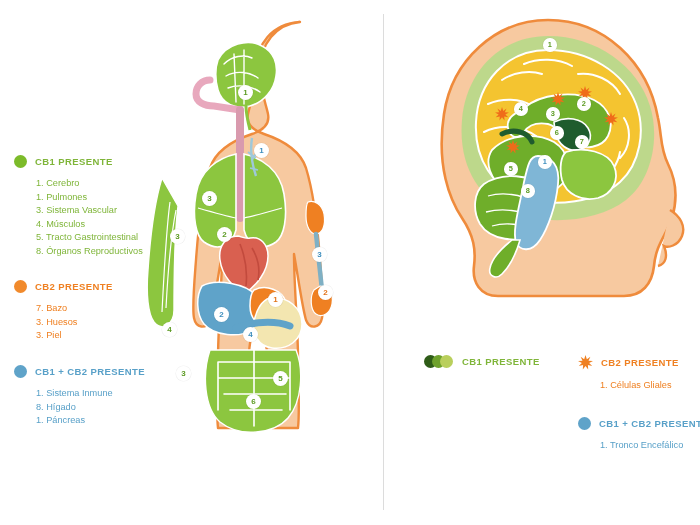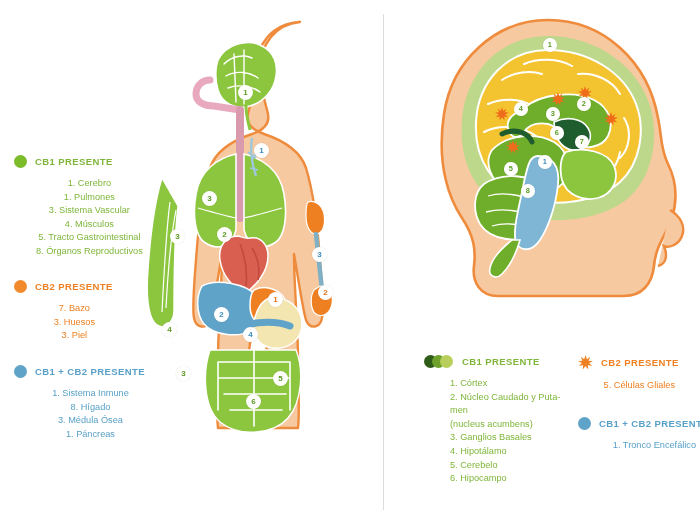--- a/index.html
+++ b/index.html
@@ -25,21 +25,21 @@
   }
   .legend-title{
     font-size:9.5px;font-weight:bold;letter-spacing:.4px;
     white-space:nowrap;
   }
   .legend-list{
     margin:0;padding:0;list-style:none;
     font-size:9.2px;line-height:13.6px;
   }
   .legend-list li{white-space:nowrap;}
-  .indent-1{padding-left:22px;text-align:center;}
+  .indent-1{padding-left:22px;}
   .indent-2{padding-left:26px;}
 
   .c-green{color:#7fb539;}
   .c-orange{color:#ef8022;}
   .c-blue{color:#58a0c8;}
 
   .dot{width:13px;height:13px;border-radius:50%;flex:0 0 auto;}
   .dot-green{background:#7cbb2a;}
   .dot-orange{background:#f18a2c;}
   .dot-blue{background:#5fa3c9;}
@@ -211,21 +211,20 @@
   </div>
 
   <div class="legend" style="left:14px;top:365px;">
     <div class="legend-head">
       <span class="dot dot-blue"></span>
       <span class="legend-title c-blue">CB1 + CB2 PRESENTE</span>
     </div>
     <ul class="legend-list c-blue indent-1">
       <li>1. Sistema Inmune</li>
       <li>8. Hígado</li>
-      <li>3. Médula Ósea</li>
       <li>1. Páncreas</li>
     </ul>
   </div>
 
   <svg class="fig" style="left:428px;top:14px;" width="262" height="300" viewBox="0 0 262 300">
 
     <g>
       <path d="M120 6 C68 6 24 46 16 100 C8 152 22 186 34 204
                C46 222 48 236 46 252 C44 268 52 282 70 282
                L196 282 C214 282 224 270 226 252
@@ -307,43 +306,33 @@
 
   <div class="legend" style="left:424px;top:355px;">
     <div class="legend-head">
       <span class="tri">
         <i></i>
           <i></i>
           <i></i>
       </span>
       <span class="legend-title c-green">CB1 PRESENTE</span>
     </div>
-    <ul class="legend-list c-green indent-2">
-      <li>1. Córtex</li>
-      <li>2. Núcleo Caudado y Puta-</li>
-      <li>men</li>
-      <li>(nucleus acumbens)</li>
-      <li>3. Ganglios Basales</li>
-      <li>4. Hipotálamo</li>
-      <li>5. Cerebelo</li>
-      <li>6. Hipocampo</li>
-    </ul>
   </div>
 
   <div class="legend" style="left:578px;top:355px;">
     <div class="legend-head">
       <svg class="burst" viewBox="0 0 20 20">
         <path d="M10 0 L11.8 5.6 L16.5 2.2 L14 7.6 L20 8 L14.8 10.6 L19 14.6
                  L13.2 13.4 L13.6 19.4 L10 14.8 L6.4 19.4 L6.8 13.4 L1 14.6
                  L5.2 10.6 L0 8 L6 7.6 L3.5 2.2 L8.2 5.6 Z" fill="#ef8022"></path>
       </svg>
       <span class="legend-title c-orange">CB2 PRESENTE</span>
     </div>
     <ul class="legend-list c-orange indent-1">
-      <li>5. Células Gliales</li>
+      <li>1. Células Gliales</li>
     </ul>
   </div>
 
   <div class="legend" style="left:578px;top:417px;">
     <div class="legend-head">
       <span class="dot dot-blue"></span>
       <span class="legend-title c-blue">CB1 + CB2 PRESENTE</span>
     </div>
     <ul class="legend-list c-blue indent-1">
       <li>1. Tronco Encefálico</li>

